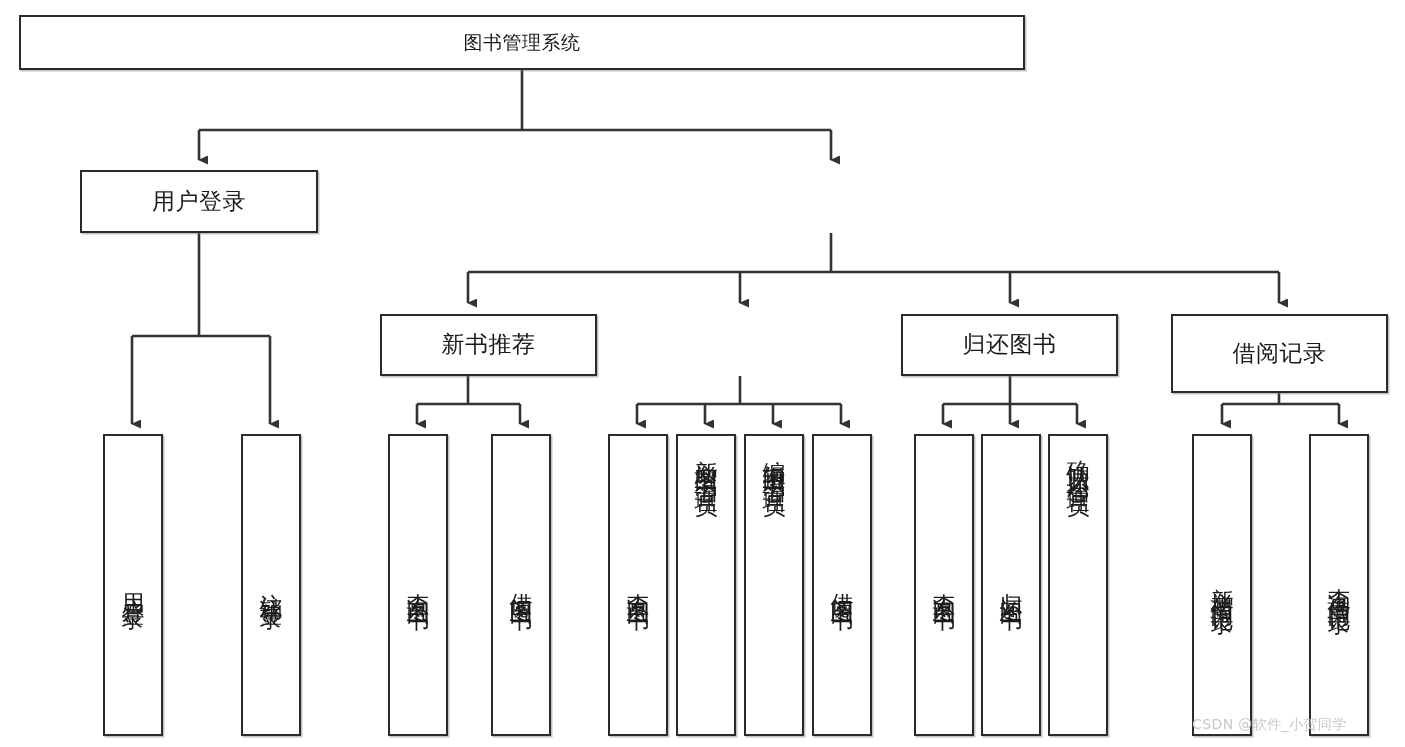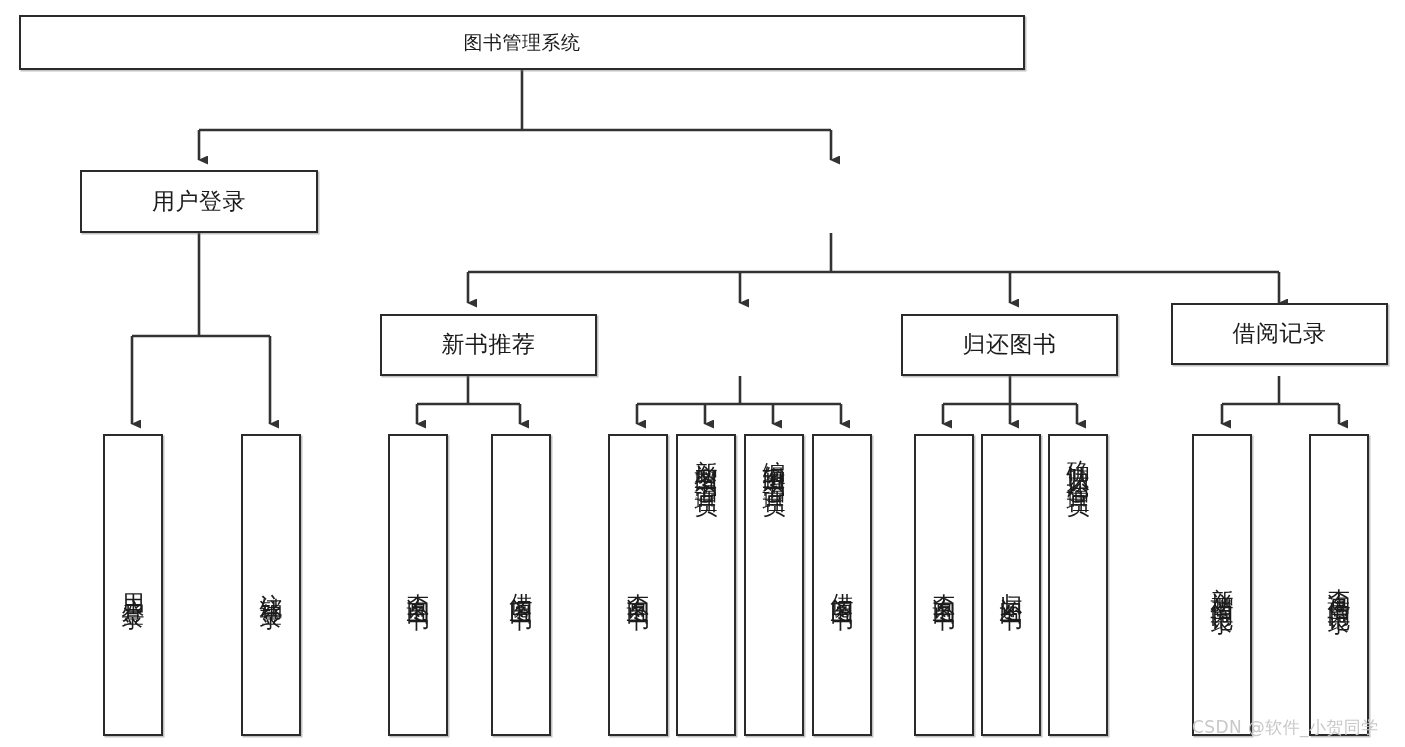--- a/index.html
+++ b/index.html
@@ -67,21 +67,21 @@
   .node.v.center-text {
     align-items: center;
   }
   .node.v.top-text {
     align-items: flex-start;
     padding-top: 6px;
   }
   .watermark {
     position: absolute;
     color: #c8c8c8;
-    font-size: 17px;
+    font-size: 14px;
     letter-spacing: 0.4px;
     white-space: nowrap;
     user-select: none;
   }
 </style>
 </head>
 <body>
 
 <div id="diagram-root">
 
@@ -148,21 +148,21 @@
 
   <div class="node h" style="left:380px; top:314px; width:217px; height:62px;">
     <span class="label">新书推荐</span>
   </div>
 
 
   <div class="node h" style="left:901px; top:314px; width:217px; height:62px;">
     <span class="label">归还图书</span>
   </div>
 
-  <div class="node h" style="left:1171px; top:303px; width:217px; height:62px;">
+  <div class="node h" style="left:1171px; top:314px; width:217px; height:79px;">
     <span class="label">借阅记录</span>
   </div>
 
   <div class="node v center-text" style="left:103px; top:434px; width:60px; height:302px;">
     <span class="label">用户登录</span>
   </div>
 
   <div class="node v center-text" style="left:241px; top:434px; width:60px; height:302px;">
     <span class="label">注销登录</span>
   </div>

